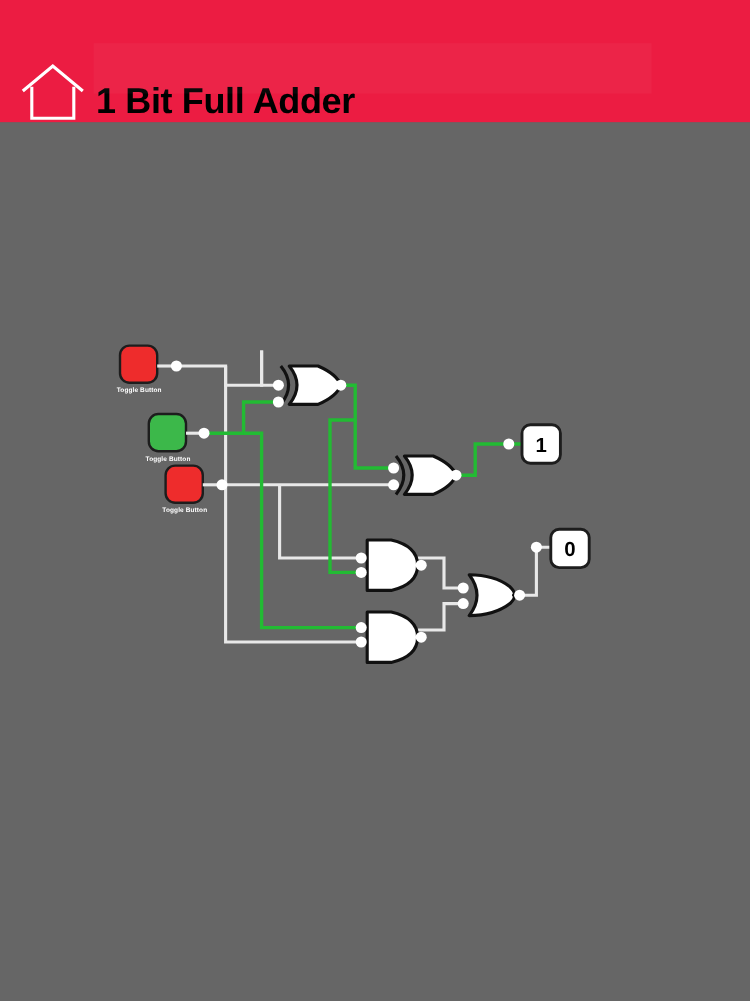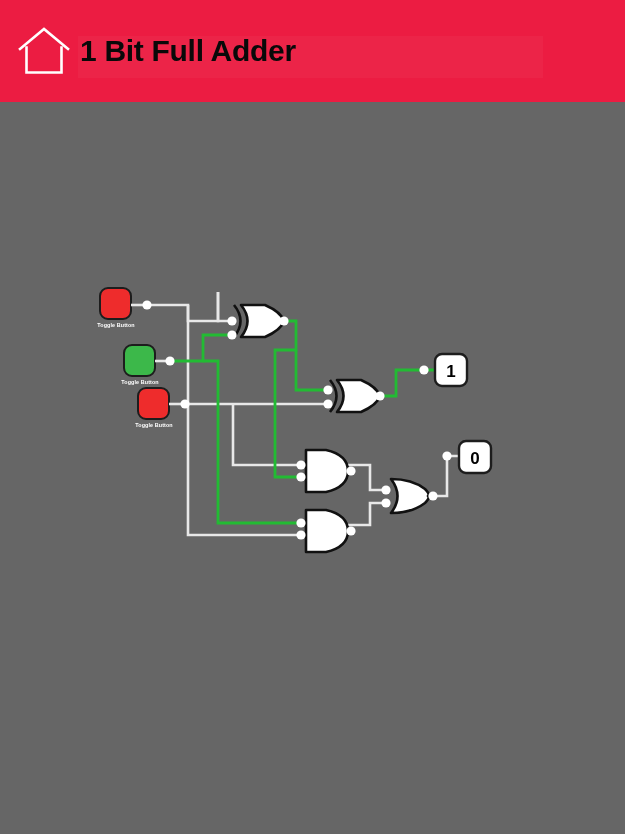--- a/index.html
+++ b/index.html
@@ -18,21 +18,21 @@
 
   
   #header {
     position: absolute;
     left: 0;
     top: 0;
     width: 625px;
     height: 102px;
     background: #ec1c42;
     display: flex;
-    align-items: center;
+    align-items: flex-end;
   }
   #home-icon {
     margin-left: 17px;
     width: 54px;
     height: 50px;
     flex: 0 0 auto;
   }
   #app-title {
     margin-left: 9px;
     font-size: 30px;

